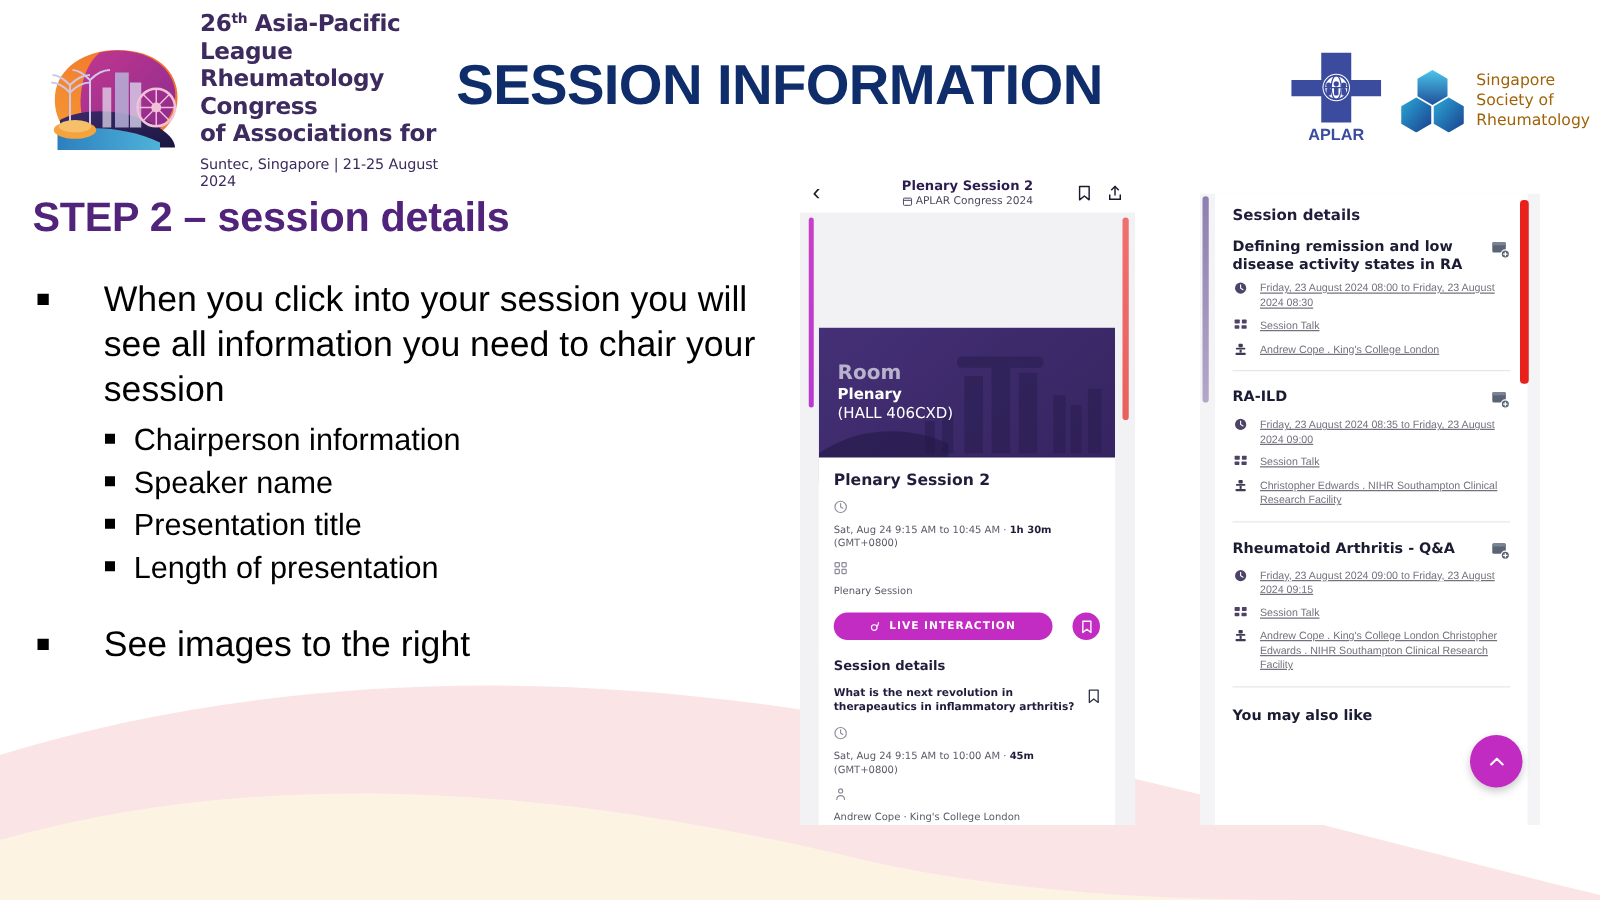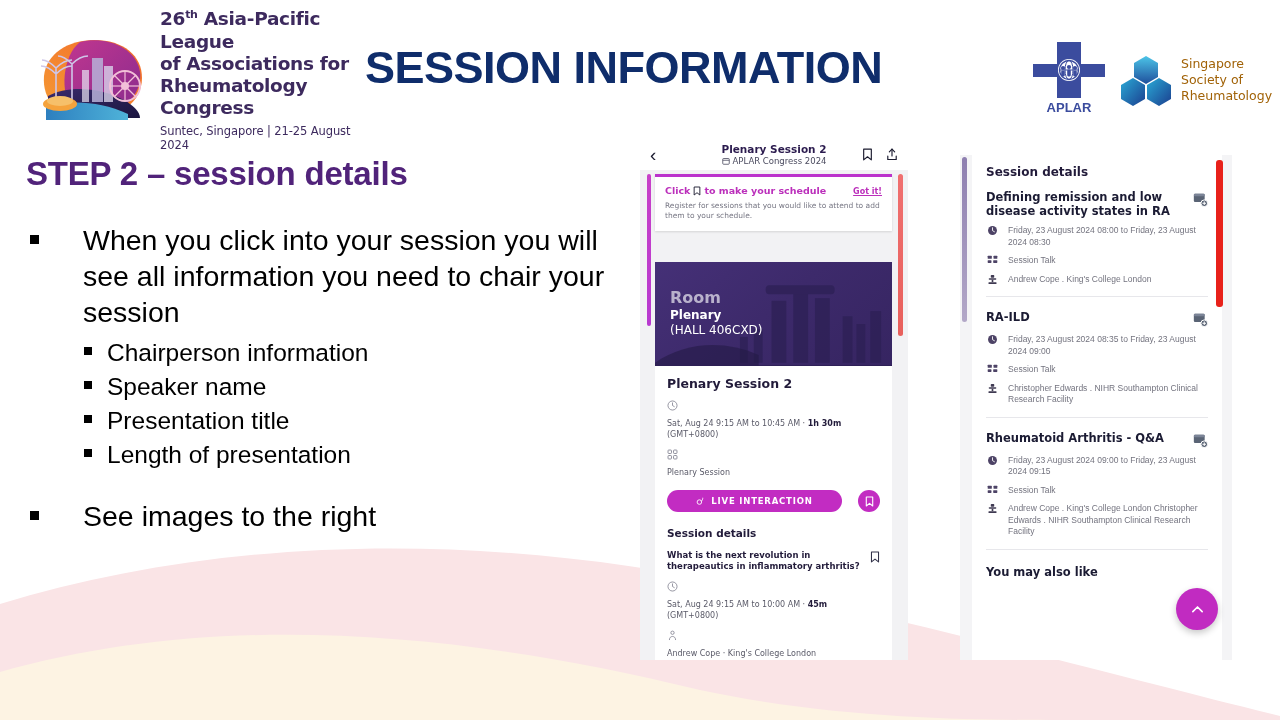--- a/index.html
+++ b/index.html
@@ -113,21 +113,21 @@
   #shotB .inner { position: absolute; left: 12px; right: 10px; top: 0; bottom: 0; background: #fff; padding: 10px 14px 0 14px; }
   #shotB .lscroll { position: absolute; left: 2px; top: 2px; width: 5px; height: 165px; border-radius: 3px;
                     background: linear-gradient(180deg,#8e7fb0,#b3a8c8); }
   #shotB .rscroll { position: absolute; right: -1px; top: 5px; width: 7px; height: 147px; border-radius: 3px; background: #e8211a; }
   #shotB .b-head { font-family: "DejaVu Sans", sans-serif; font-weight: bold; font-size: 12px; color: #221b3a; margin-bottom: 11px; }
   .talkB { padding-bottom: 4px; }
   .talkB .tb-top { display: flex; align-items: flex-start; justify-content: space-between; gap: 8px; }
   .talkB .tb-title { font-family: "DejaVu Sans", sans-serif; font-weight: bold; font-size: 11.5px; color: #1b1b33; line-height: 14px; }
   .rowB { display: flex; align-items: flex-start; gap: 9px; margin-top: 7px; }
   .rowB .rico { flex: 0 0 13px; display: flex; justify-content: center; }
-  .rowB .rtxt { font-family: "Liberation Sans", sans-serif; font-size: 8.5px; color: #73737f; line-height: 11.5px; }
+  .rowB .rtxt { font-family: "Liberation Sans", sans-serif; font-size: 8.5px; color: #73737f; line-height: 11.5px; text-decoration: underline; }
   .talkB .divB { height: 1px; background: #e7e7eb; margin-top: 11px; margin-bottom: 9px; }
   #shotB .alsolike { font-family: "DejaVu Sans", sans-serif; font-weight: bold; font-size: 11.5px; color: #1b1b33; margin-top: 2px; }
   #fab { position: absolute; right: 14px; bottom: 30px; width: 42px; height: 42px; border-radius: 50%;
          background: #c12bc1; display: flex; align-items: center; justify-content: center;
          box-shadow: 0 3px 7px rgba(0,0,0,.22); }
 </style>
 </head>
 <body>
 
 <div id="slide">
@@ -176,22 +176,22 @@
         <path d="M24,72 L24,38 M24,38 C18,32 14,30 10,30 M24,38 C30,32 36,30 40,30 M24,44 C18,38 13,36 9,36 M24,44 C30,38 36,36 40,36"></path>
         <path d="M40,72 L40,34 M40,34 C34,28 30,26 26,26 M40,34 C46,28 52,26 56,26"></path>
       </g>
       <ellipse cx="28" cy="74" rx="17" ry="7" fill="#f5a33c"></ellipse>
       <ellipse cx="28" cy="71" rx="13" ry="5" fill="#f6c06a"></ellipse>
     </svg>
     <div class="hdr-logo-text">
       <div class="l1">
         <span>26</span><sup>th</sup><span> Asia-Pacific League</span>
       </div>
+      <div class="l1">Rheumatology Congress</div>
       <div class="l1">of Associations for</div>
-      <div class="l1">Rheumatology Congress</div>
       <div class="l2">Suntec, Singapore  |  21-25 August 2024</div>
     </div>
   </div>
 
   <div class="page-title">SESSION INFORMATION</div>
 
   <svg class="aplar-logo" viewBox="0 0 72 76">
     <rect x="24" y="0" width="24" height="56" fill="#3b4c9e"></rect>
     <rect x="0" y="22" width="72" height="13" fill="#3b4c9e"></rect>
     <circle cx="36" cy="28" r="11" fill="#fff"></circle>
@@ -287,33 +287,20 @@
           <path d="M4 5l3.5-3.5L11 5" fill="none" stroke="#1a1a2e" stroke-width="1.5" stroke-linecap="round" stroke-linejoin="round"></path>
           <path d="M2 10.5v4.5h11v-4.5" fill="none" stroke="#1a1a2e" stroke-width="1.5" stroke-linecap="round"></path>
         </svg>
       </div>
     </div>
 
     <div class="body">
       <div class="lbar"></div>
       <div class="rbar"></div>
 
-      <div class="cardA" id="tipcard">
-        <div class="tip-row">
-          <div class="tip-title">
-            <span>Click</span>
-            <svg width="8" height="10" viewBox="0 0 14 17">
-              <path d="M2 1.5h10v14l-5-4-5 4z" fill="none" stroke="#1a1a2e" stroke-width="1.6" stroke-linejoin="round"></path>
-            </svg>
-            <span>to make your schedule</span>
-          </div>
-          <div class="gotit">Got it!</div>
-        </div>
-        <div class="tip-body">Register for sessions that you would like to attend to add them to your schedule.</div>
-      </div>
 
       <div class="cardA" id="roomcard">
         <div class="sky">
           <svg width="100%" height="100%" viewBox="0 0 240 96" preserveAspectRatio="none">
             <g fill="#2d2055" opacity=".75">
               <rect x="118" y="30" width="15" height="48"></rect>
                 <rect x="140" y="24" width="15" height="54"></rect>
               <rect x="162" y="28" width="15" height="50"></rect>
               <rect x="112" y="18" width="70" height="7" rx="3.5"></rect>
               <rect x="190" y="42" width="10" height="36"></rect>

